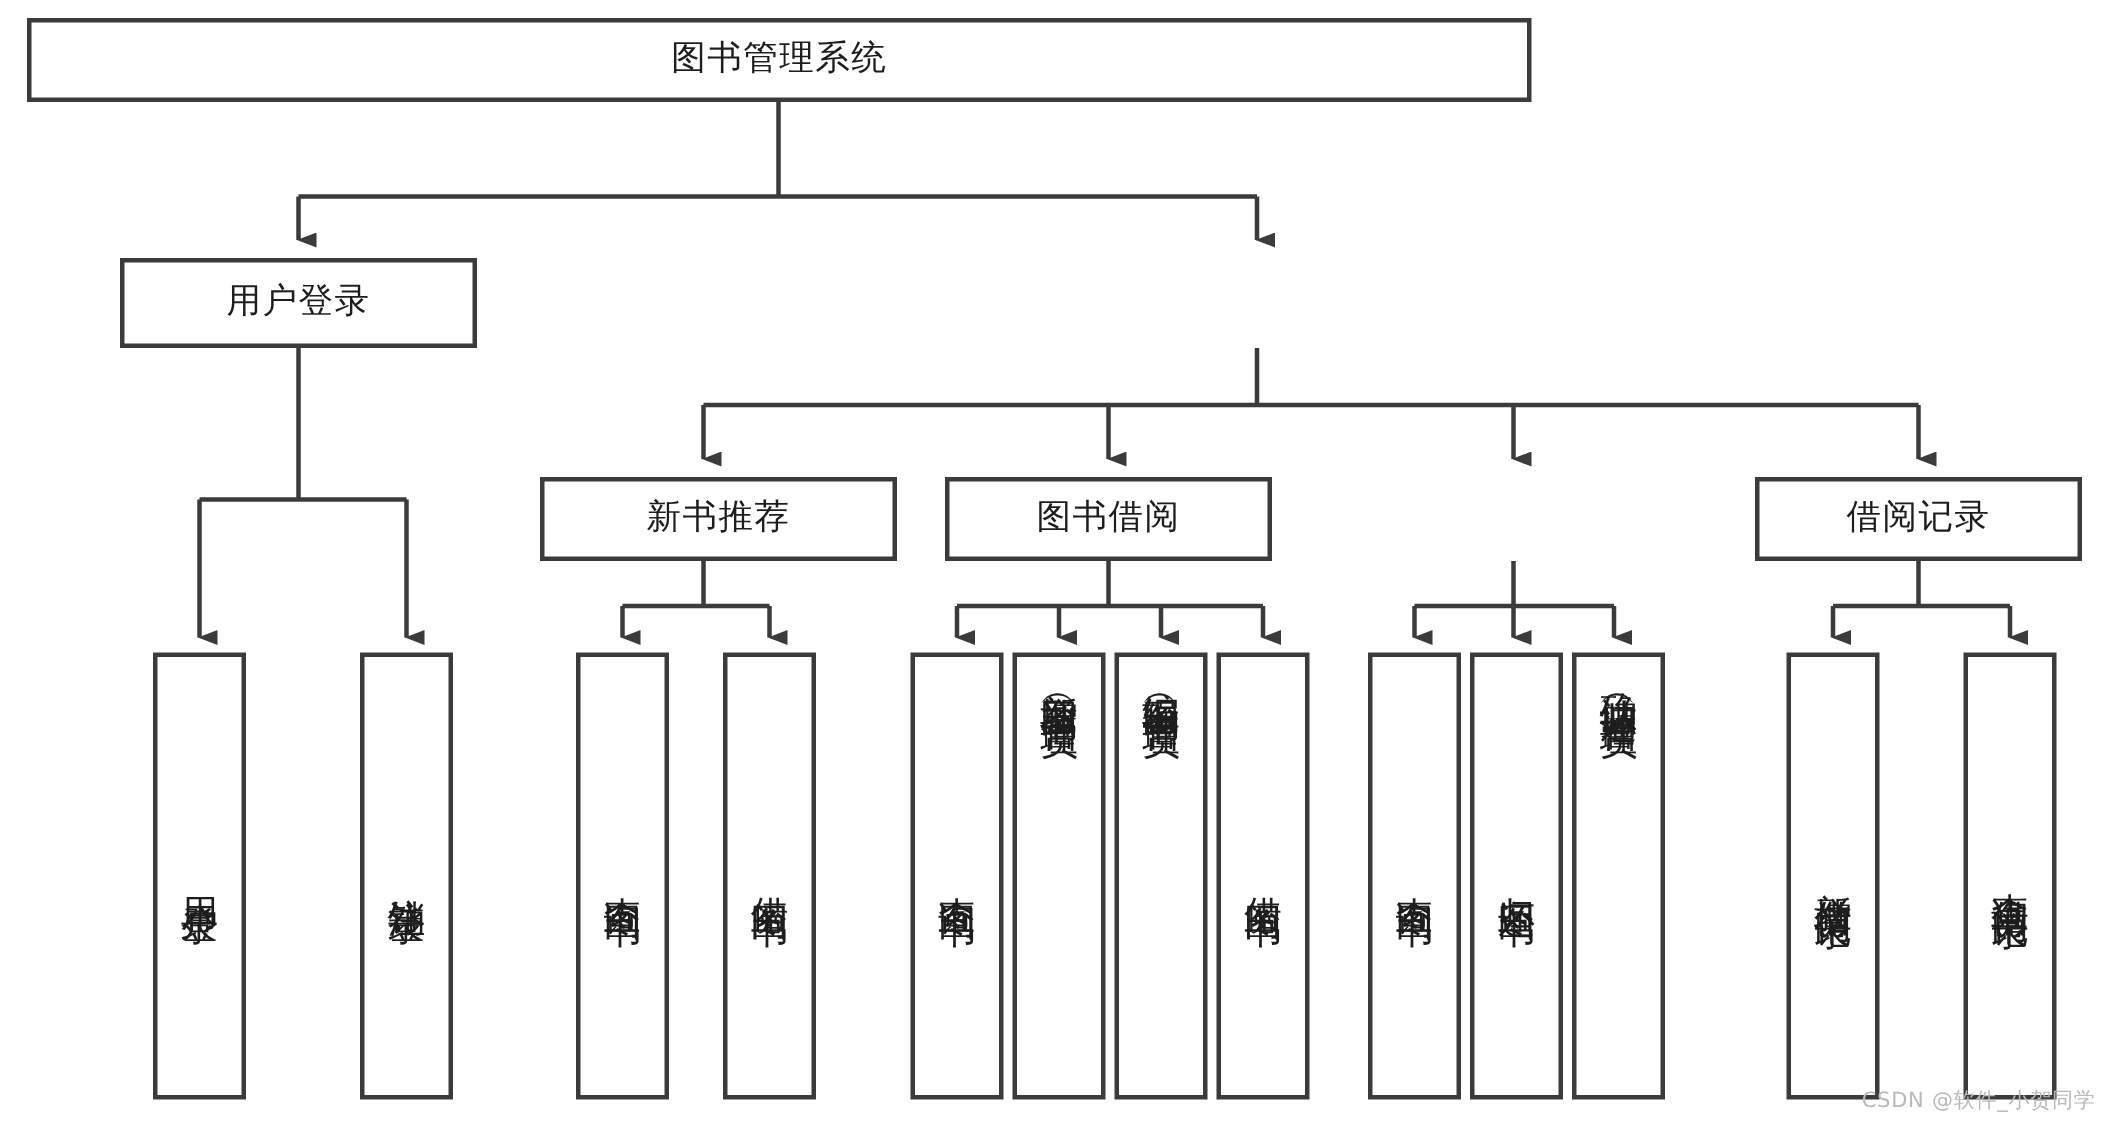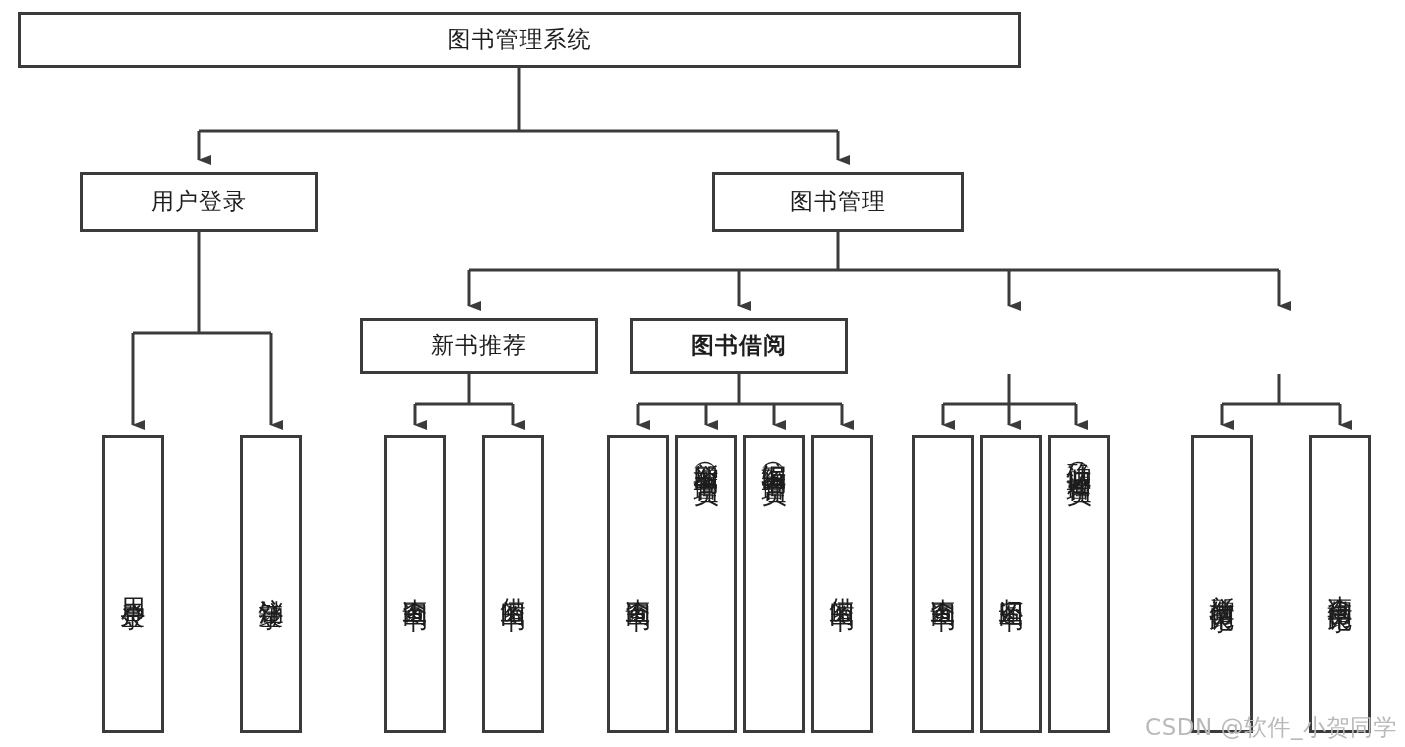--- a/index.html
+++ b/index.html
@@ -68,21 +68,21 @@
     max-height: 100%;
   }
   .node.leaf.centered {
     align-items: center;
     padding-top: 0;
   }
   #watermark {
     position: absolute;
     right: 8px;
     bottom: 4px;
-    font-size: 23px;
+    font-size: 14px;
     color: #b9b9b9;
     letter-spacing: 0.5px;
     white-space: nowrap;
   }
 </style>
 </head>
 <body>
 
 <div id="diagram-root">
 
@@ -136,29 +136,29 @@
     </g>
   </svg>
 
   <div class="node root horiz" style="left:18px; top:12px; width:1003px; height:56px;">
     <span class="node-label">图书管理系统</span>
   </div>
 
   <div class="node horiz" style="left:80px; top:172px; width:238px; height:60px;">
     <span class="node-label">用户登录</span>
   </div>
-  <div class="node horiz" style="left:712px; top:172px; width:252px; height:60px;">
-    <span class="node-label">图书管理</span>
-  </div>
 
   <div class="node horiz" style="left:360px; top:318px; width:238px; height:56px;">
     <span class="node-label">新书推荐</span>
   </div>
-  <div class="node horiz" style="left:630px; top:318px; width:218px; height:56px;font-weight:bold;">
+  <div class="node horiz" style="left:630px; top:318px; width:218px; height:56px;">
     <span class="node-label">图书借阅</span>
+  </div>
+  <div class="node horiz" style="left:1170px; top:318px; width:218px; height:56px;">
+    <span class="node-label">借阅记录</span>
   </div>
 
   <div class="node leaf centered" style="left:102px; top:435px; width:62px; height:298px;">
     <span class="node-label">用户登录</span>
   </div>
   <div class="node leaf centered" style="left:240px; top:435px; width:62px; height:298px;">
     <span class="node-label">注销登录</span>
   </div>
 
   <div class="node leaf centered" style="left:384px; top:435px; width:62px; height:298px;">

